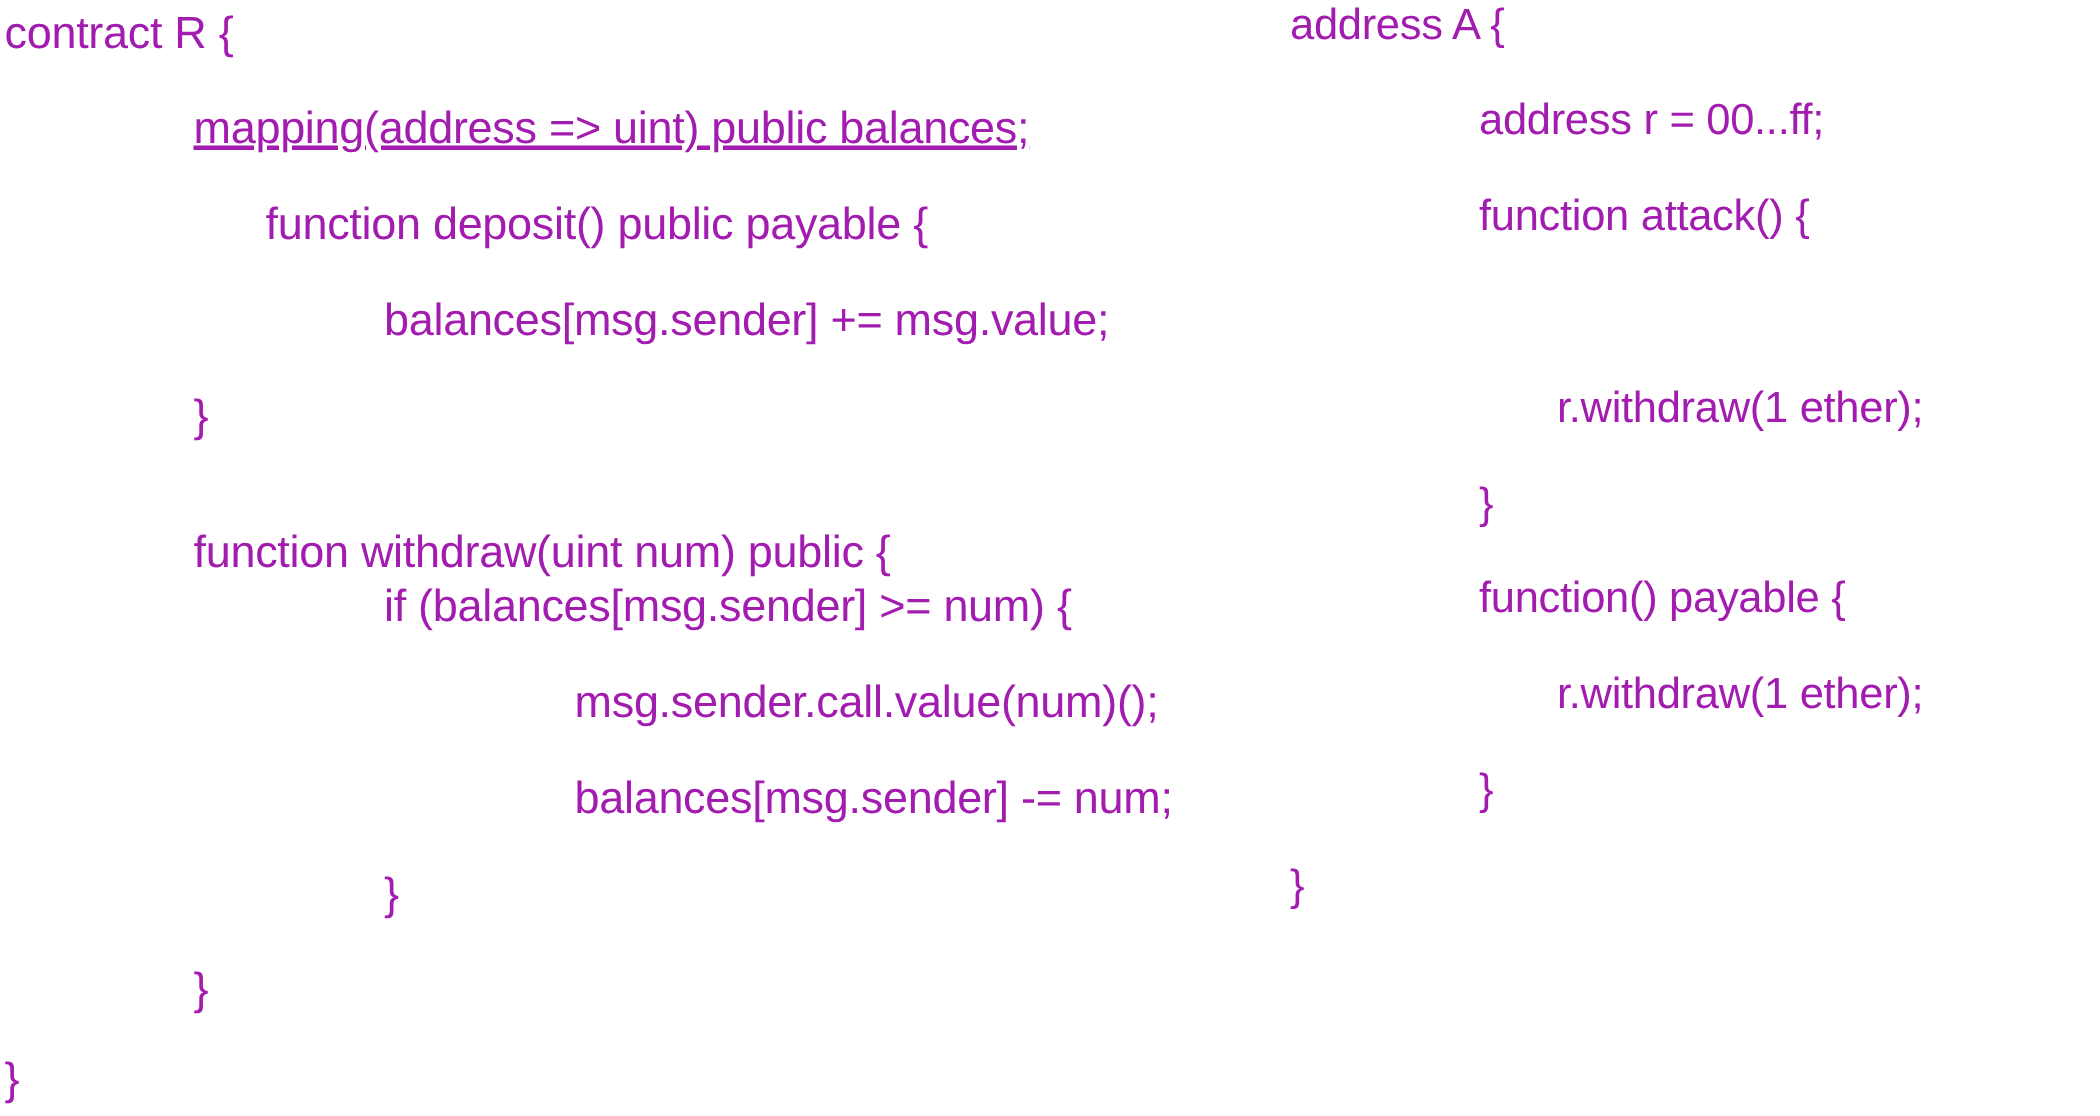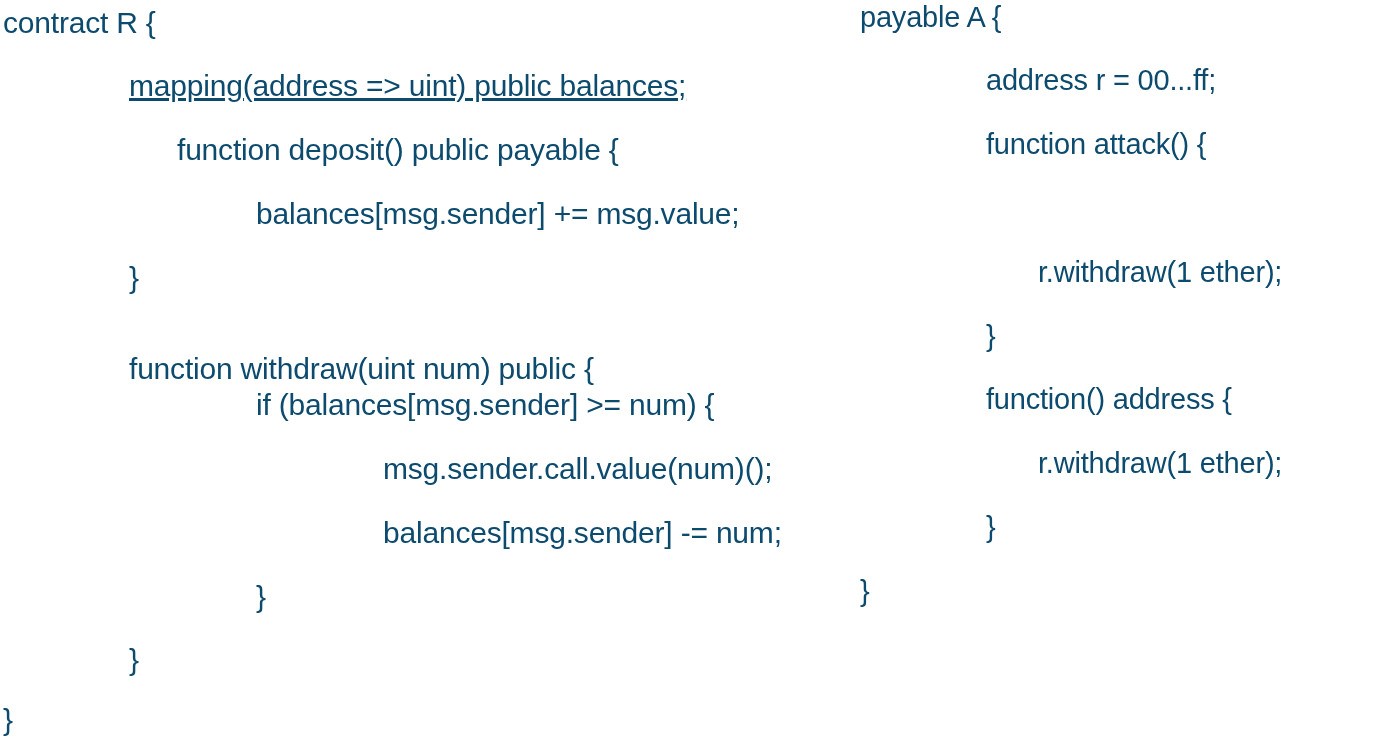--- a/index.html
+++ b/index.html
@@ -30,21 +30,21 @@
   #column-left  { left: 0px;   width: 860px; }
   #column-right { left: 860px; width: 540px; }
 
   .code-line {
     position: absolute;
     white-space: pre;
     font-family: "Liberation Sans", sans-serif;
     font-weight: 400;
     line-height: 1;
     letter-spacing: -0.2px;
-    color: #0c4a6e;
+    color: #a21caf;
   }
   
   #column-left .code-line {
     font-size: 30px;
   }
   
   #column-right .code-line {
     font-size: 29px;
   }
   .ind-0 { left: 3px;   }
@@ -70,24 +70,24 @@
       <div class="code-line ind-1" style="top: 326px; margin-top: 28px;">function withdraw(uint num) public {</div>
       <div class="code-line ind-2" style="top: 390px;">if (balances[msg.sender] &gt;= num) {</div>
       <div class="code-line ind-3" style="top: 454px;">msg.sender.call.value(num)();</div>
       <div class="code-line ind-3" style="top: 518px;">balances[msg.sender] -= num;</div>
       <div class="code-line ind-2" style="top: 582px;">}</div>
       <div class="code-line ind-1" style="top: 645px;">}</div>
       <div class="code-line ind-0" style="top: 705px;">}</div>
     </div>
 
   <div class="code-column" id="column-right">
-      <div class="code-line rind-0" style="top: 3px;">payable A {</div>
+      <div class="code-line rind-0" style="top: 3px;">address A {</div>
       <div class="code-line rind-1" style="top: 66px;">address r = 00...ff;</div>
       <div class="code-line rind-1" style="top: 130px;">function attack() {</div>
       <div class="code-line rind-2" style="top: 258px;">r.withdraw(1 ether);</div>
       <div class="code-line rind-1" style="top: 322px;">}</div>
-      <div class="code-line rind-1" style="top: 385px;">function() address {</div>
+      <div class="code-line rind-1" style="top: 385px;">function() payable {</div>
       <div class="code-line rind-2" style="top: 449px;">r.withdraw(1 ether);</div>
       <div class="code-line rind-1" style="top: 513px;">}</div>
       <div class="code-line rind-0" style="top: 577px;">}</div>
     </div>
 
 </div>
 
 </body></html>

